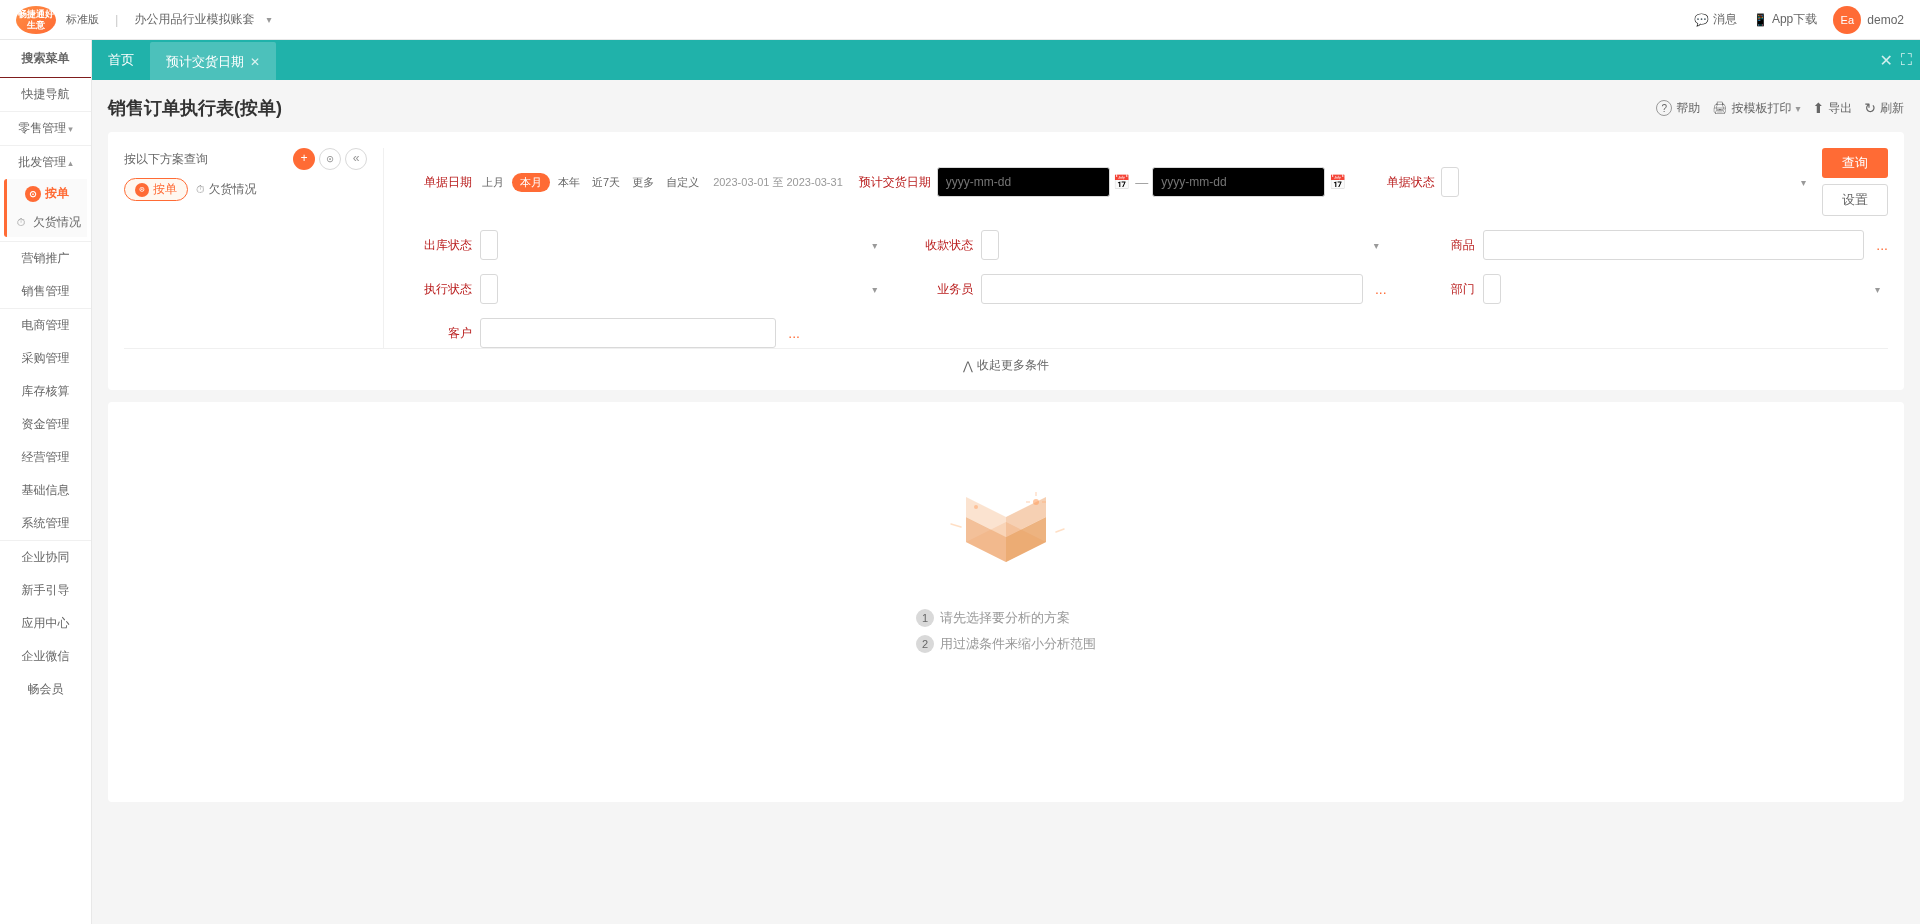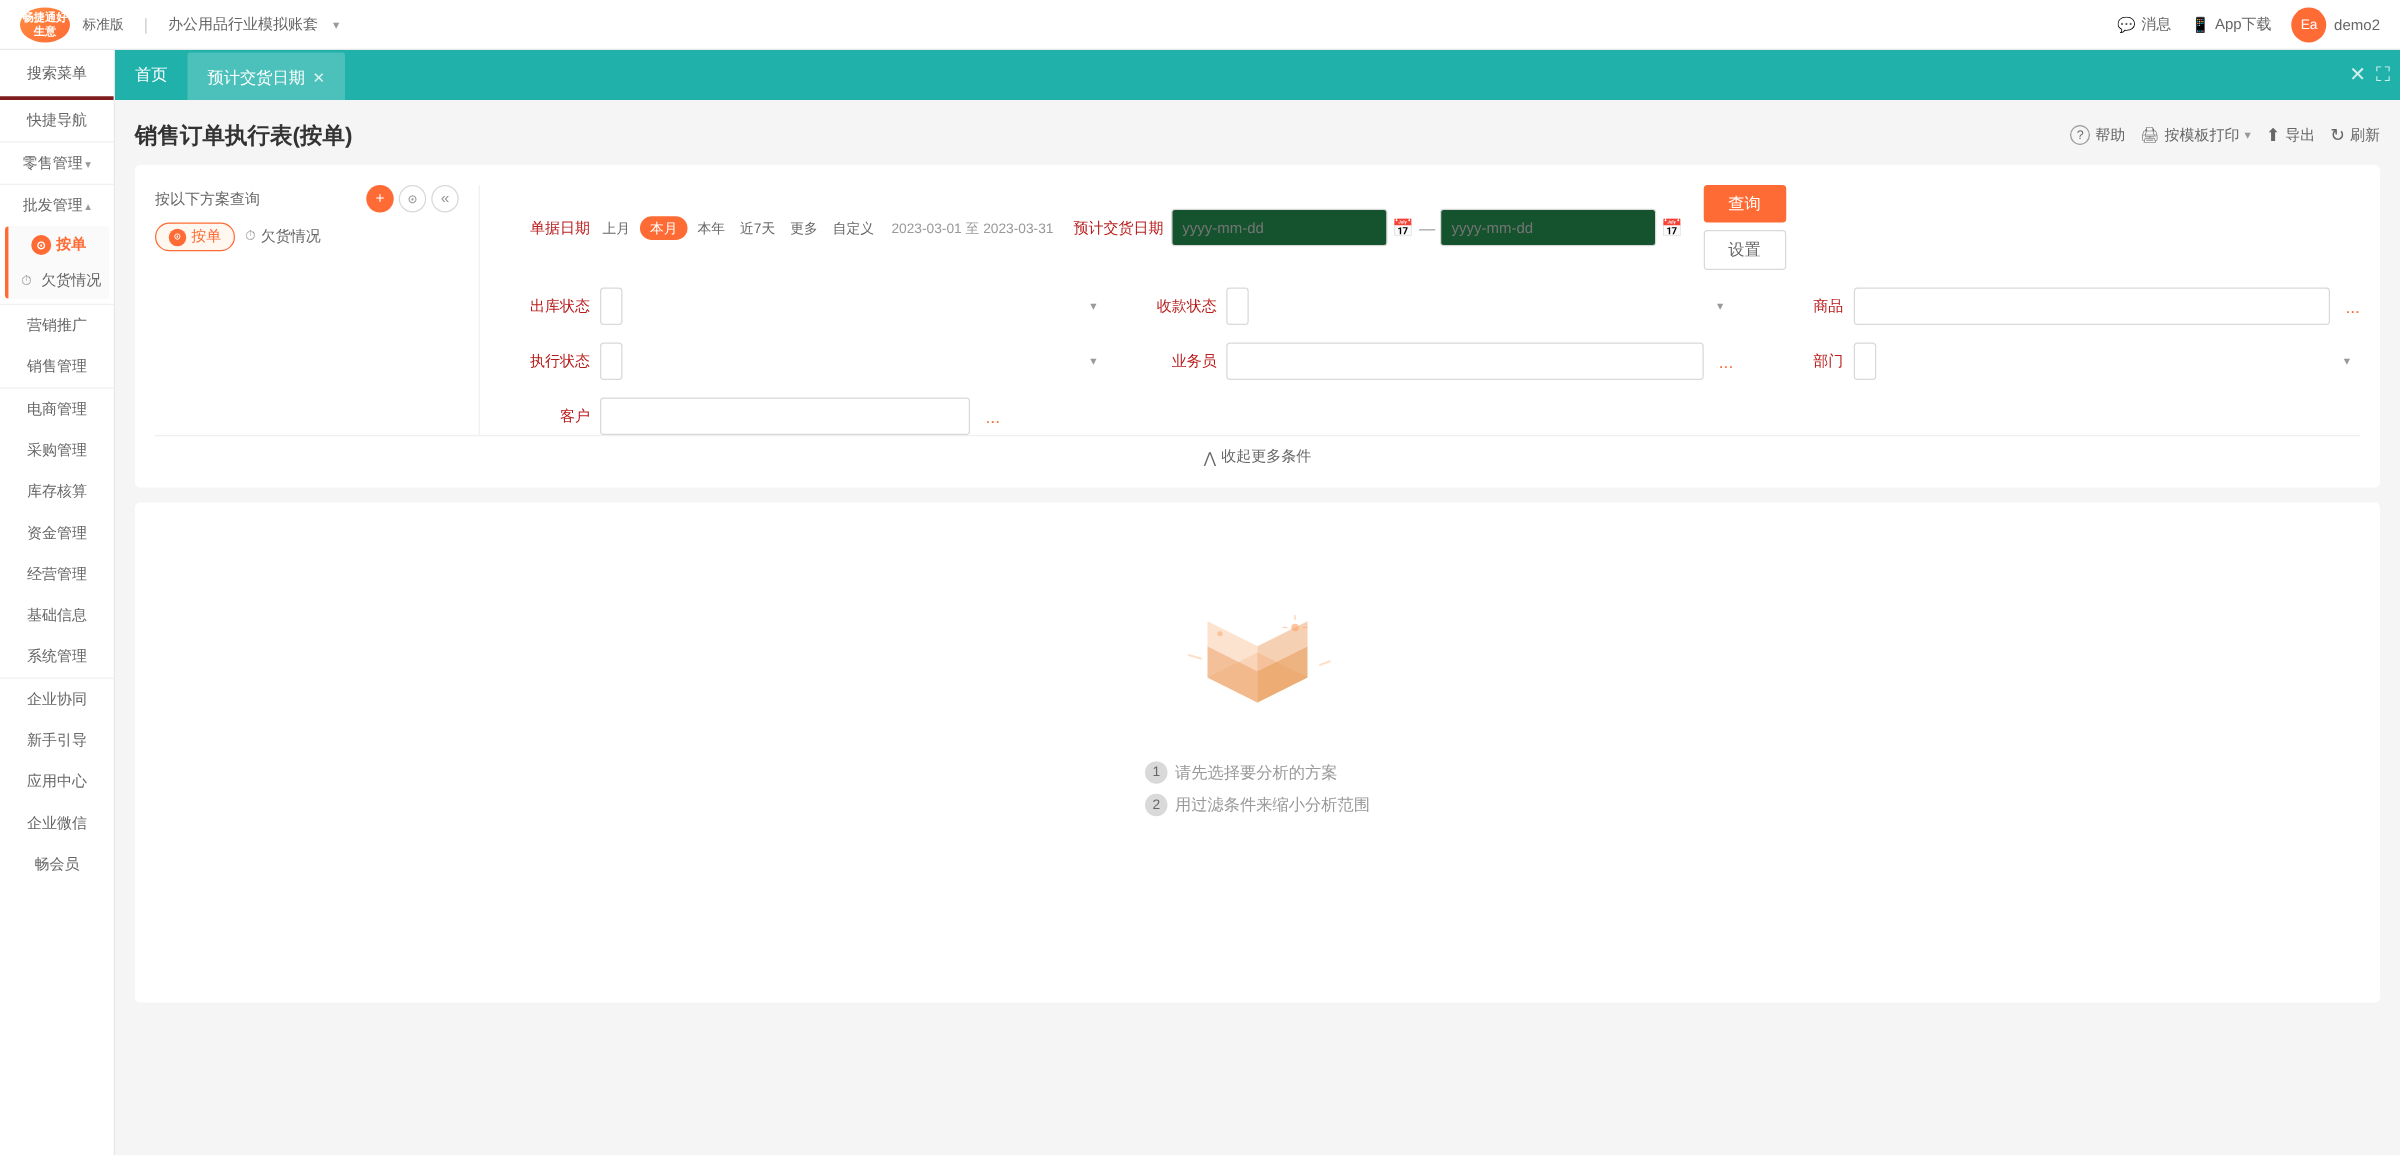--- a/index.html
+++ b/index.html
@@ -47,21 +47,21 @@
 
     .filter-fields { flex: 1; display: flex; flex-direction: column; gap: 14px; }
     .filter-field-row { display: flex; align-items: center; gap: 16px; }
     .filter-field { display: flex; align-items: center; gap: 8px; flex: 1; }
     .filter-label { font-size: 12px; color: #b91c1c; width: 72px; text-align: right; flex-shrink: 0; }
     .filter-input { flex: 1; height: 30px; border: 1px solid #d9d9d9; border-radius: 3px; padding: 0 8px; font-size: 12px; outline: none; color: #333; background: #fff; }
     .filter-select { flex: 1; height: 30px; border: 1px solid #d9d9d9; border-radius: 3px; padding: 0 8px; font-size: 12px; outline: none; color: #333; background: #fff; appearance: none; cursor: pointer; }
     .filter-select-wrap { flex: 1; position: relative; }
     .filter-select-wrap::after { content: '▾'; position: absolute; right: 8px; top: 50%; transform: translateY(-50%); color: #999; font-size: 10px; pointer-events: none; }
     .filter-date-range { display: flex; align-items: center; gap: 4px; flex: 1; }
-    .filter-date-input { flex: 1; height: 30px; border: 1px solid #d9d9d9; border-radius: 3px; padding: 0 8px; font-size: 12px; outline: none; color: #999; background: #14532d; }
+    .filter-date-input { flex: 1; height: 30px; border: 1px solid #d9d9d9; border-radius: 3px; padding: 0 8px; font-size: 12px; outline: none; color: #999; background: #000000; }
     .date-separator { color: #999; }
     .date-cal-icon { color: #d9d9d9; font-size: 14px; cursor: pointer; }
     .date-tags { display: flex; align-items: center; gap: 4px; }
     .date-tag { font-size: 11px; color: #666; cursor: pointer; padding: 2px 4px; border-radius: 2px; }
     .date-tag.active { color: #fff; background: #ff6b35; border-radius: 10px; padding: 2px 8px; }
 
     .filter-ellipsis { color: #ff6b35; cursor: pointer; font-size: 14px; margin-left: 4px; }
 
     .filter-footer { text-align: center; padding-top: 8px; border-top: 1px solid #f0f0f0; }
     .collapse-btn { display: inline-flex; align-items: center; gap: 4px; font-size: 12px; color: #666; cursor: pointer; }
@@ -114,21 +114,21 @@
       <div class="top-bar-item" style="gap:6px;">
         <div class="user-avatar">Ea</div>
         <span>demo2</span>
       </div>
     </div>
   </div>
 
   <div class="main-layout">
 
     <div class="sidebar">
-      <div class="sidebar-item" style="border-bottom:3px solid #7f1d1d; padding: 10px 4px;">
+      <div class="sidebar-item" style="border-bottom:1px solid #7f1d1d; padding: 10px 4px; font-weight: bold;">
         <span style="font-size:12px; color:#666;">搜索菜单</span>
       </div>
       <div class="sidebar-item" style="border-bottom:1px solid #f0f0f0;">
         <span style="font-size:12px; color:#666;">快捷导航</span>
       </div>
       <div class="sidebar-item" style="border-bottom:1px solid #f0f0f0; flex-direction:row; justify-content:center; gap:2px;">
         <span style="font-size:12px; color:#666;">零售管理</span>
         <span style="font-size:9px; color:#999;">▾</span>
       </div>
 
@@ -280,20 +280,28 @@
                   <span class="filter-label">预计交货日期</span>
                   <div class="filter-date-range">
                     <input type="text" class="filter-date-input" placeholder="yyyy-mm-dd" style="">
                     <span class="date-cal-icon">📅</span>
                     <span class="date-separator">—</span>
                     <input type="text" class="filter-date-input" placeholder="yyyy-mm-dd" style="">
                     <span class="date-cal-icon">📅</span>
                   </div>
                 </div>
 
+                <div style="display:flex; align-items:center; gap:6px; flex:1; margin-right:8px;">
+                  <span class="filter-label">单据状态</span>
+                  <div class="filter-select-wrap" style="flex:1;">
+                    <select class="filter-select">
+                      <option value=""></option>
+                    </select>
+                  </div>
+                </div>
 
                 <div class="query-setting">
                   <button class="query-btn">查询</button>
                   <button class="setting-btn">设置</button>
                 </div>
               </div>
 
               <div class="filter-field-row">
                 <div class="filter-field">
                   <span class="filter-label">出库状态</span>

